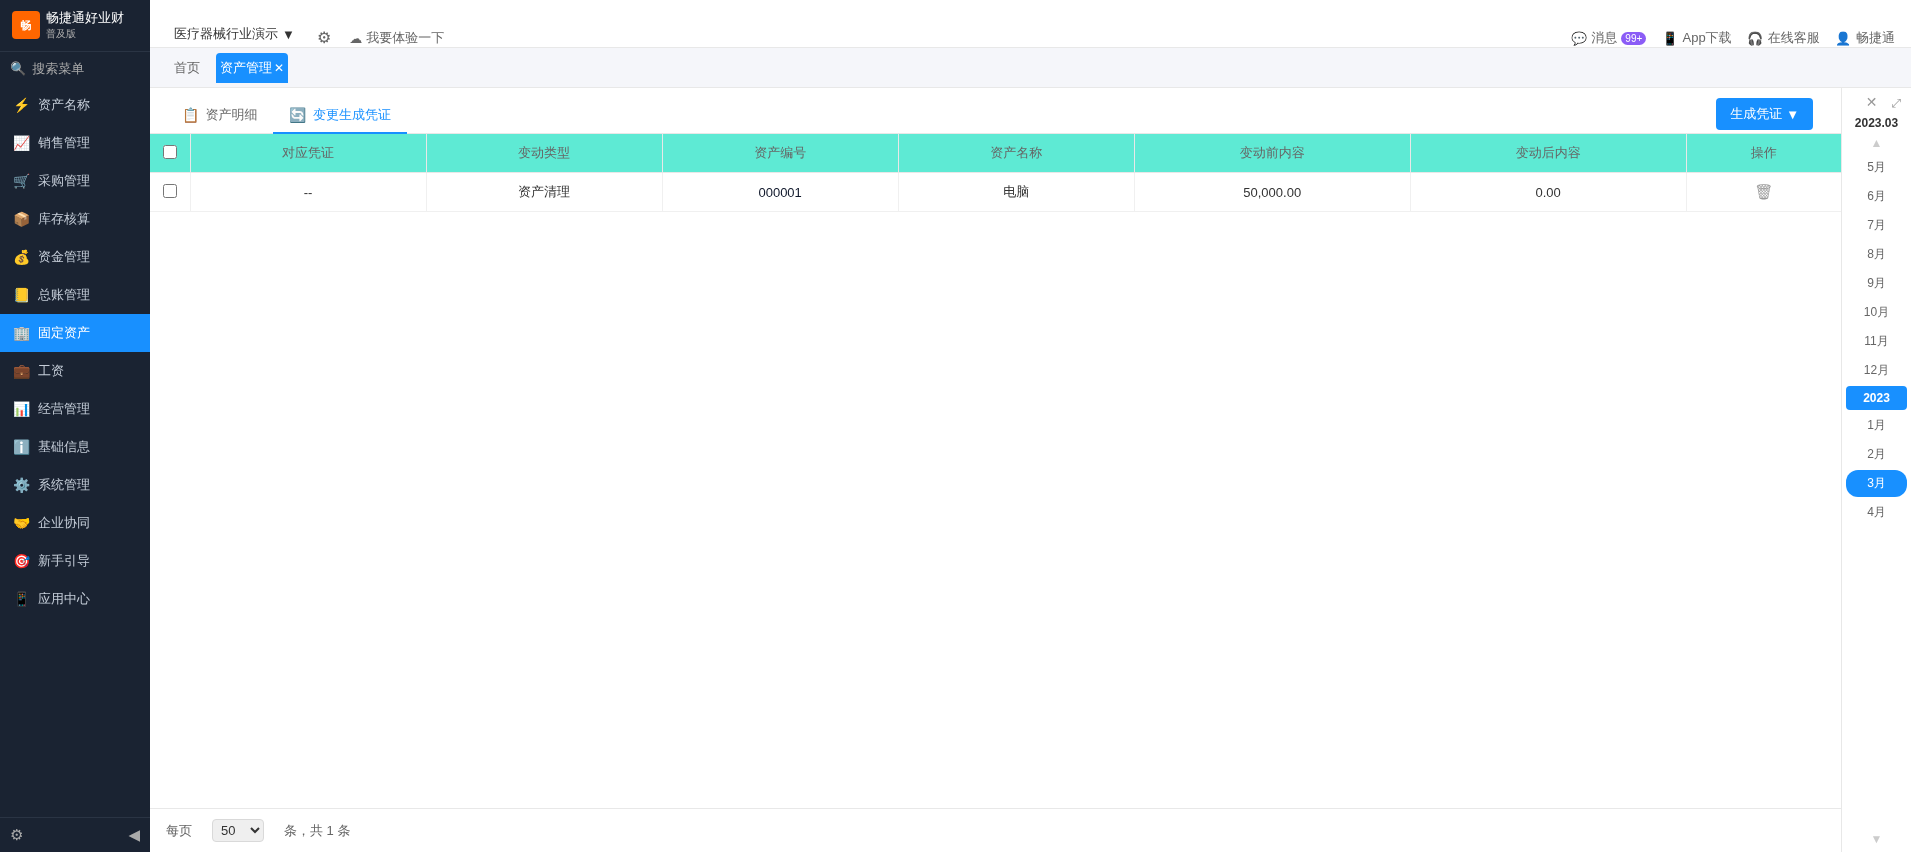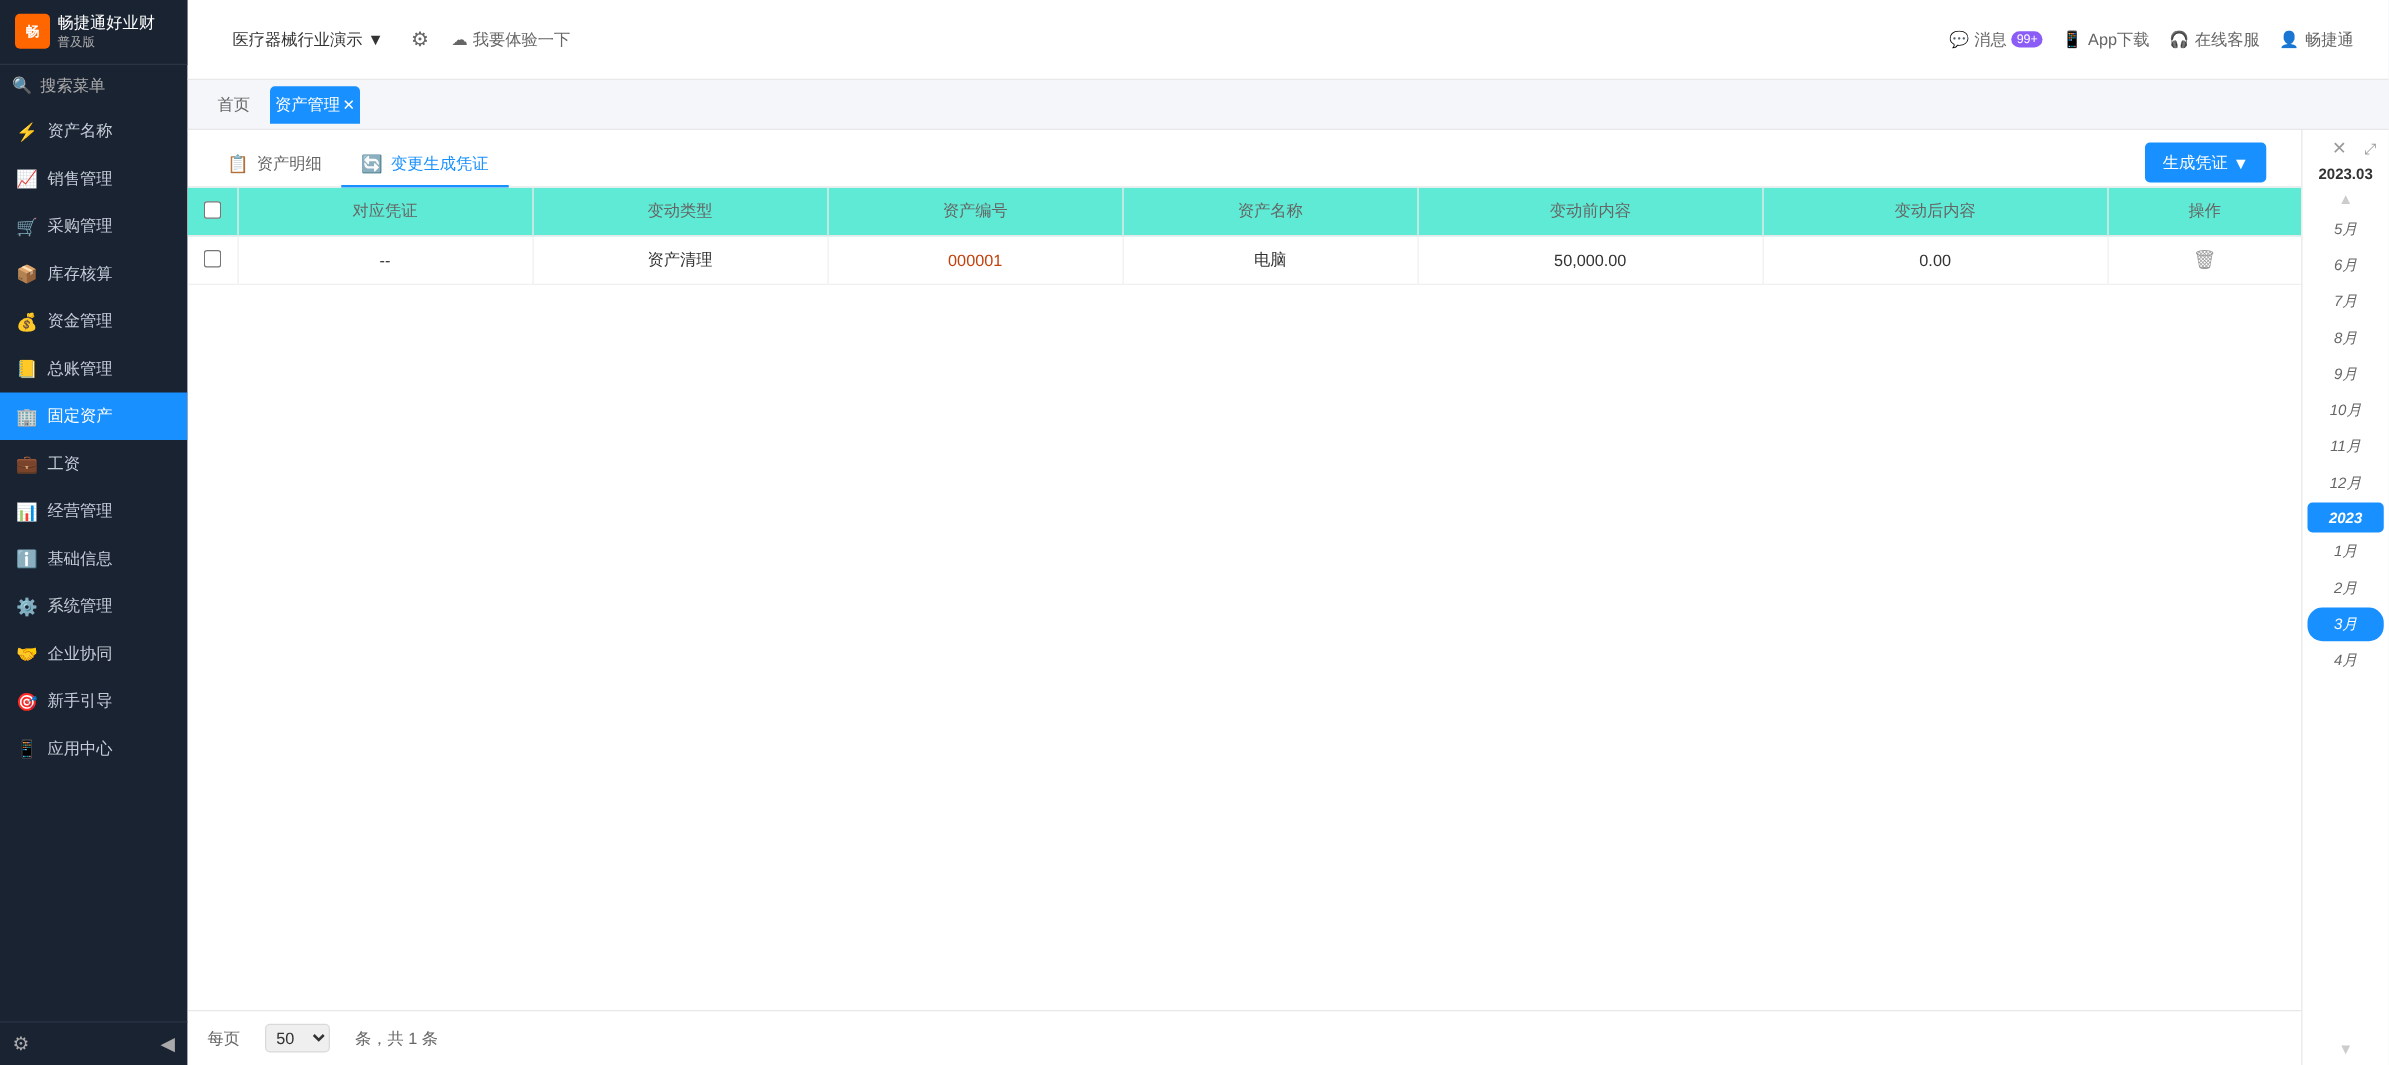--- a/index.html
+++ b/index.html
@@ -62,24 +62,24 @@
       flex: 1;
       display: flex;
       flex-direction: column;
       height: 100%;
       overflow: hidden;
     }
 
     
     .top-header {
       background: #fff;
-      height: 64px;
-      display: flex;
-      align-items: center;
-      padding: 0 28px;
+      height: 48px;
+      display: flex;
+      align-items: flex-end;
+      padding: 0 16px;
       border-bottom: 1px solid #e8e8e8;
       gap: 10px;
       flex-shrink: 0;
     }
     .company-selector {
       display: flex; align-items: center; gap: 4px;
       font-size: 13px; color: #333; cursor: pointer;
       padding: 4px 8px;
       border-radius: 4px;
     }
@@ -214,21 +214,21 @@
       border-bottom: 1px solid #f0f0f0;
     }
     tbody td {
       padding: 10px 12px;
       text-align: center;
       color: #333;
       border-right: 1px solid #f0f0f0;
     }
     tbody td:last-child { border-right: none; }
     .checkbox-col { width: 40px; }
-    .asset-number-col { color: #c2410c; }
+    .asset-number-col { color: #0f172a; }
     .delete-btn {
       background: none; border: none;
       color: #999; cursor: pointer; font-size: 15px;
     }
 
     
     .pagination-bar {
       height: 44px;
       display: flex;
       align-items: center;
@@ -283,21 +283,20 @@
     }
     .cal-month-list {
       flex: 1;
       overflow-y: auto;
       width: 100%;
       display: flex;
       flex-direction: column;
       align-items: center;
       gap: 2px;
       padding: 2px 4px;
-      font-style: italic;
     }
     .cal-month-list::-webkit-scrollbar { width: 2px; }
     .cal-month-item {
       width: 100%;
       text-align: center;
       padding: 5px 0;
       font-size: 12px;
       color: #666;
       cursor: pointer;
       border-radius: 12px;

